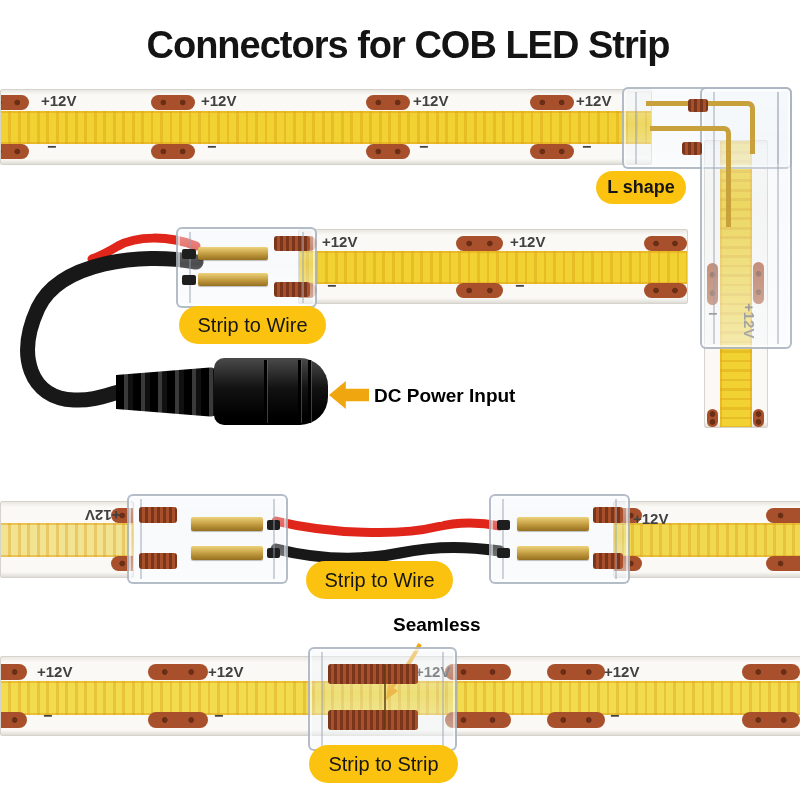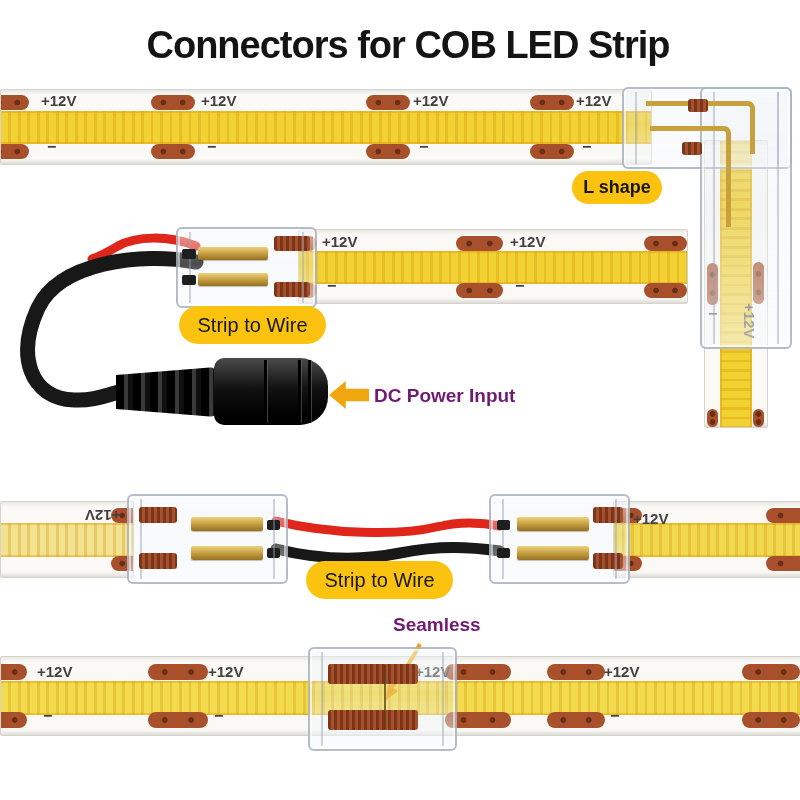--- a/index.html
+++ b/index.html
@@ -59,21 +59,21 @@
        clip-path:polygon(0 16%,100% 0,100% 100%,0 84%);}
   .jack-barrel{position:absolute;left:214px;top:358px;width:114px;height:67px;z-index:2;
        border-radius:10px 28px 28px 10px;
        background:linear-gradient(180deg,#4a4a4a,#121212 45%,#000 88%);}
   .groove{position:absolute;top:2px;bottom:2px;width:3px;background:#000;
        box-shadow:1px 0 0 rgba(120,120,120,0.5);}
   
   .block-arrow-left{position:absolute;left:329px;top:381px;width:40px;height:28px;z-index:5;
        background:var(--arrow);
        clip-path:polygon(0 50%,42% 0,42% 28%,100% 28%,100% 72%,42% 72%,42% 100%);}
-  .plain-label{position:absolute;font-size:19px;font-weight:700;color:#701a75;z-index:5;white-space:nowrap;}
+  .plain-label{position:absolute;font-size:19px;font-weight:700;color:#000000;z-index:5;white-space:nowrap;}
   .wire-print{position:absolute;z-index:2;color:#fff;font-size:8px;font-weight:700;letter-spacing:2px;
        transform:rotate(180deg);opacity:0.9;}
   svg.layer{position:absolute;left:0;top:0;z-index:2;pointer-events:none;}
 </style>
 </head>
 <body>
 
 <div class="canvas">
 
   <div class="t title">Connectors for COB LED Strip</div>
@@ -107,21 +107,21 @@
     <span class="mark minus" style="left:3px;top:164px;">−</span>
     <span class="mark rot90" style="left:53px;top:162px;">+12V</span>
   </div>
 
   <div class="connector" style="left:622px;top:87px;width:166px;height:78px;"></div>
   <div class="connector" style="left:700px;top:87px;width:88px;height:258px;"></div>
   <div class="l-trace" style="left:646px;top:101px;width:104px;height:48px;"></div>
   <div class="l-trace" style="left:650px;top:126px;width:76px;height:96px;"></div>
   <div class="rust" style="left:688px;top:99px;width:20px;height:13px;z-index:4;"></div>
   <div class="rust" style="left:682px;top:142px;width:20px;height:13px;z-index:4;"></div>
-  <div class="pill small" style="left:572px;top:171px;width:90px;height:33px;">
+  <div class="pill small" style="left:596px;top:171px;width:90px;height:33px;">
     <span>L shape</span>
   </div>
 
   <div class="strip" style="left:298px;top:229px;width:388px;height:73px;">
     <div class="band" style="top:21px;height:33px;"></div>
     <i class="pad" style="left:-31px;top:6px;width:49px;"></i>
     <i class="pad" style="left:157px;top:6px;width:47px;"></i>
     <i class="pad" style="left:345px;top:6px;width:43px;"></i>
     <span class="mark" style="left:23px;top:3px;">+12V</span>
     <span class="mark" style="left:211px;top:3px;">+12V</span>
@@ -219,14 +219,17 @@
     <span class="mark minus" style="left:42px;top:50px;">−</span>
     <span class="mark minus" style="left:213px;top:50px;">−</span>
     <span class="mark minus" style="left:609px;top:50px;">−</span>
   </div>
 
   <div class="connector" style="left:308px;top:647px;width:145px;height:100px;">
     <i class="rust" style="left:18px;top:15px;width:90px;height:20px;"></i>
     <i class="rust" style="left:18px;top:61px;width:90px;height:20px;"></i>
     <i class="seam" style="left:74px;top:16px;height:64px;"></i>
   </div>
+  <div class="pill" style="left:309px;top:745px;width:149px;height:38px;">
+    <span>Strip to Strip</span>
+  </div>
 
 </div>
 
 </body></html>

